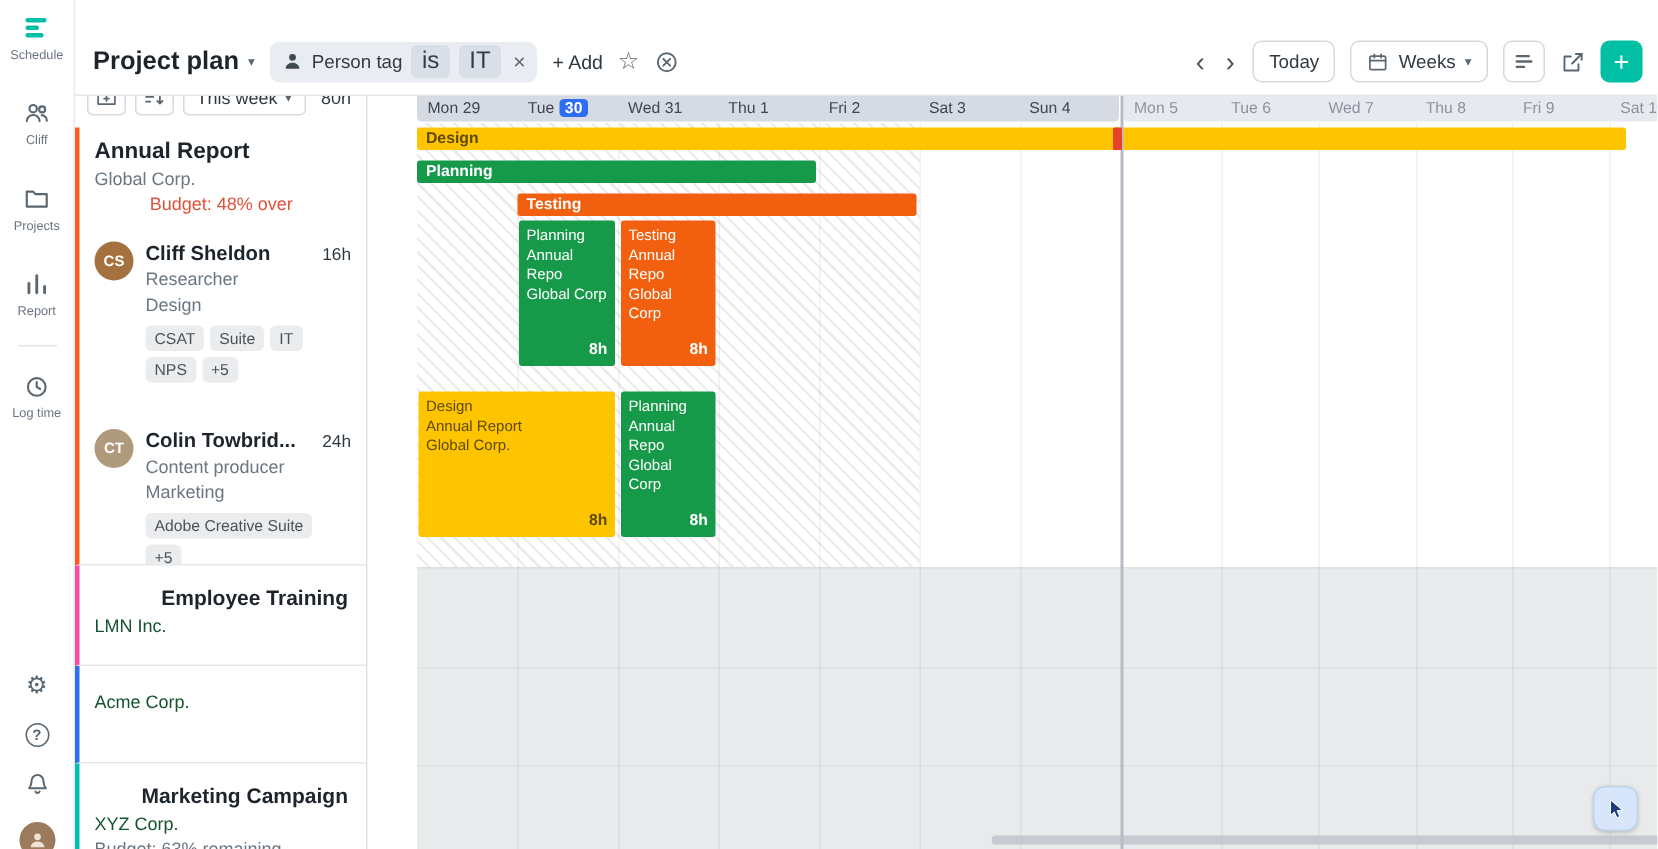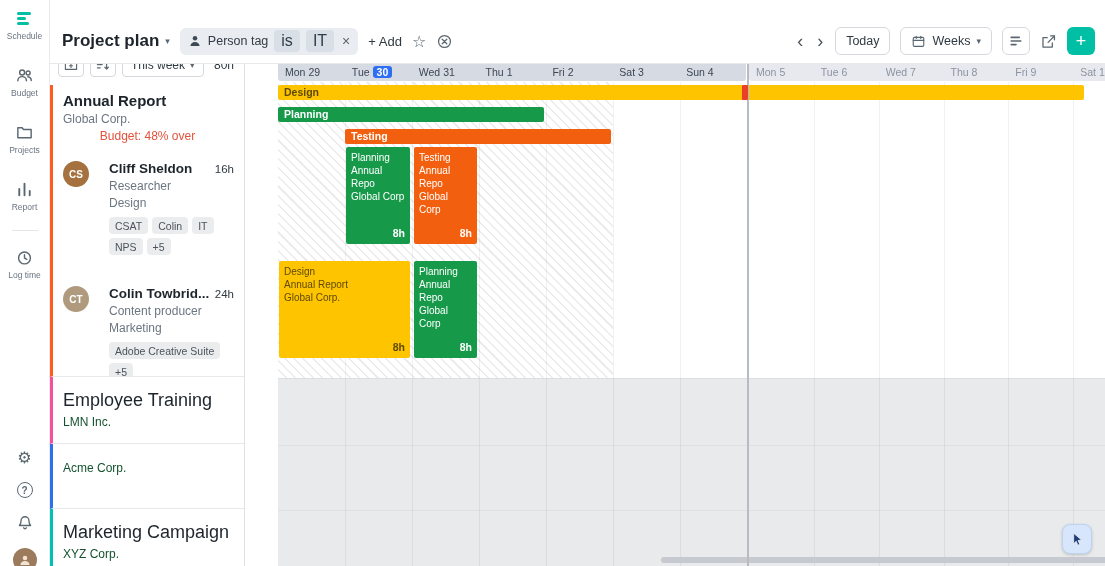--- a/index.html
+++ b/index.html
@@ -52,38 +52,38 @@
   .ctrl-btn { width:26px; height:24px; border:1px solid #d5d9de; border-radius:4px; background:#fff;
               display:flex; align-items:center; justify-content:center; color:#5b6770; cursor:pointer; }
   .week-select { height:24px; border:1px solid #d5d9de; border-radius:4px; font-size:12px; color:#2f3941;
                  display:flex; align-items:center; gap:5px; padding:0 8px; background:#fff; cursor:pointer; }
   .total-hours { margin-left:auto; font-size:12px; color:#2f3941; padding-right:2px; }
   .project-group { border-left:3px solid #ff5a1f; border-bottom:1px solid #e6e8eb; height:292px; overflow:hidden; }
   .group-header { padding:7px 12px 9px 10px; }
   .group-name { font-size:15px; font-weight:700; color:#1d242b; }
   .group-client { font-size:12px; color:#6b7682; margin-top:3px; }
   .group-budget { font-size:12px; color:#e4513a; margin-top:3px;text-align:center; }
-  .member-card { display:flex; gap:20px; padding:9px 10px 10px 10px; cursor:pointer; }
+  .member-card { display:flex; gap:8px; padding:9px 10px 10px 10px; cursor:pointer; }
   .member-card + .member-card { margin-top:12px; }
   .avatar { width:26px; height:26px; border-radius:50%; flex:none; display:flex; align-items:center;
             justify-content:center; font-size:10px; color:#fff; font-weight:700; }
   .av-cliff { background:#a4713f; }
   .av-colin { background:#b09a7e; }
   .member-info { flex:1; min-width:0; }
   .member-top { display:flex; justify-content:space-between; align-items:baseline; }
   .member-name { font-size:13.5px; font-weight:700; color:#1d242b; white-space:nowrap; }
   .member-hours { font-size:11.5px; color:#2f3941; }
   .member-sub { font-size:12px; color:#6b7682; margin-top:3px; }
   .tag-row { display:flex; flex-wrap:wrap; gap:4px; margin-top:7px; }
   .tag { background:#ebecee; border-radius:4px; padding:2.5px 6px; font-size:10.5px; color:#4a535c; white-space:nowrap; }
   .project-row { padding:13px 12px 12px 10px; border-bottom:1px solid #e6e8eb; cursor:pointer; }
   .pl-pink { border-left:3px solid #f74f9e; height:67px; }
   .pl-blue { border-left:3px solid #2e6fef; height:65px; }
   .pl-teal { border-left:3px solid #00bfb3; height:97px; border-bottom:none; }
-  .project-name { font-size:18px; font-weight:400; color:#1d242b; }
+  .project-name { font-size:14px; font-weight:700; color:#1d242b;text-align:right; }
   .project-client { font-size:12px; color:#14532d; margin-top:4px; }
   .project-budget { font-size:12px; color:#6b7682; margin-top:3px; }
 
   
   .timeline { position:absolute; left:245px; top:45px; width:860px; height:521px; background:#fff; z-index:1;margin-left:33px; }
   .tl-week-row { position:relative; height:17px; font-size:11px; color:#3c4654; }
   .wk-num-1 { position:absolute; left:7px; top:2px; }
   .wk-label-1 { position:absolute; left:0; width:469px; text-align:center; top:2px; color:#4a535c; }
   .wk-num-2 { position:absolute; left:477px; top:2px; }
   .wk-label-2 { position:absolute; left:471px; width:469px; text-align:center; top:2px; color:#4a535c; }
@@ -149,21 +149,21 @@
     </div>
     <div class="rail-item">
       <span class="rail-ic">
         <svg width="19" height="19" viewBox="0 0 20 20" fill="none" stroke="#5b6770" stroke-width="1.5" stroke-linecap="round">
             <circle cx="7.5" cy="6.8" r="2.6"></circle>
             <path d="M3 15.5c0-2.4 2-4.3 4.5-4.3s4.5 1.9 4.5 4.3"></path>
             <circle cx="13.8" cy="7.3" r="2.1"></circle>
             <path d="M13.5 11.3c2 .3 3.6 2 3.6 4"></path>
           </svg>
       </span>
-      <span class="rail-label">Budget</span>
+      <span class="rail-label">Cliff</span>
     </div>
     <div class="rail-item">
       <span class="rail-ic">
         <svg width="19" height="19" viewBox="0 0 20 20" fill="none" stroke="#5b6770" stroke-width="1.5" stroke-linejoin="round">
             <path d="M3 5h4.5L9 6.8h8v8.7H3z"></path>
           </svg>
       </span>
       <span class="rail-label">Projects</span>
     </div>
     <div class="rail-item">
@@ -295,21 +295,21 @@
         <span class="avatar av-cliff">CS</span>
         <div class="member-info">
           <div class="member-top">
             <span class="member-name">Cliff Sheldon</span>
             <span class="member-hours">16h</span>
           </div>
           <div class="member-sub">Researcher</div>
           <div class="member-sub">Design</div>
           <div class="tag-row">
             <span class="tag">CSAT</span>
-            <span class="tag">Colin</span>
+            <span class="tag">Suite</span>
             <span class="tag">IT</span>
             <span class="tag">NPS</span>
             <span class="tag">+5</span>
           </div>
         </div>
       </div>
 
       <div class="member-card">
         <span class="avatar av-colin">CT</span>
         <div class="member-info">

